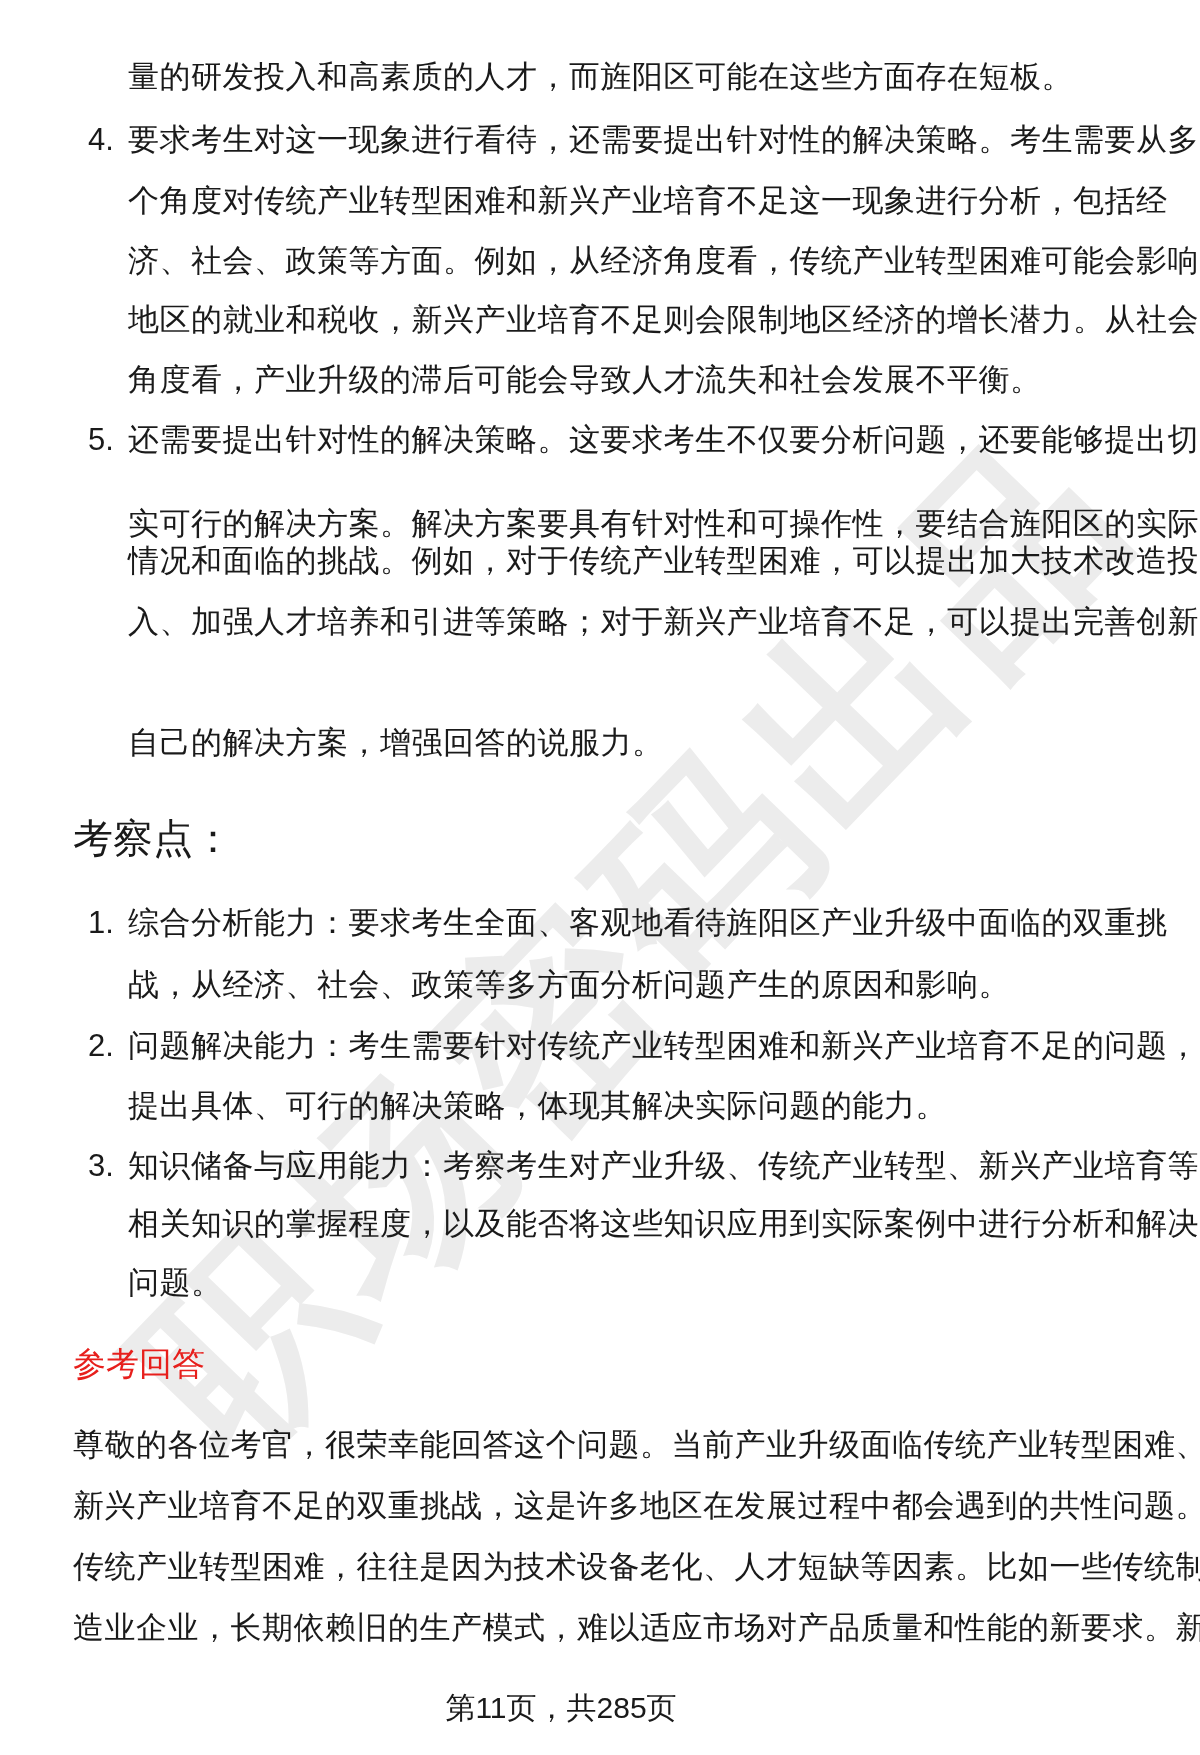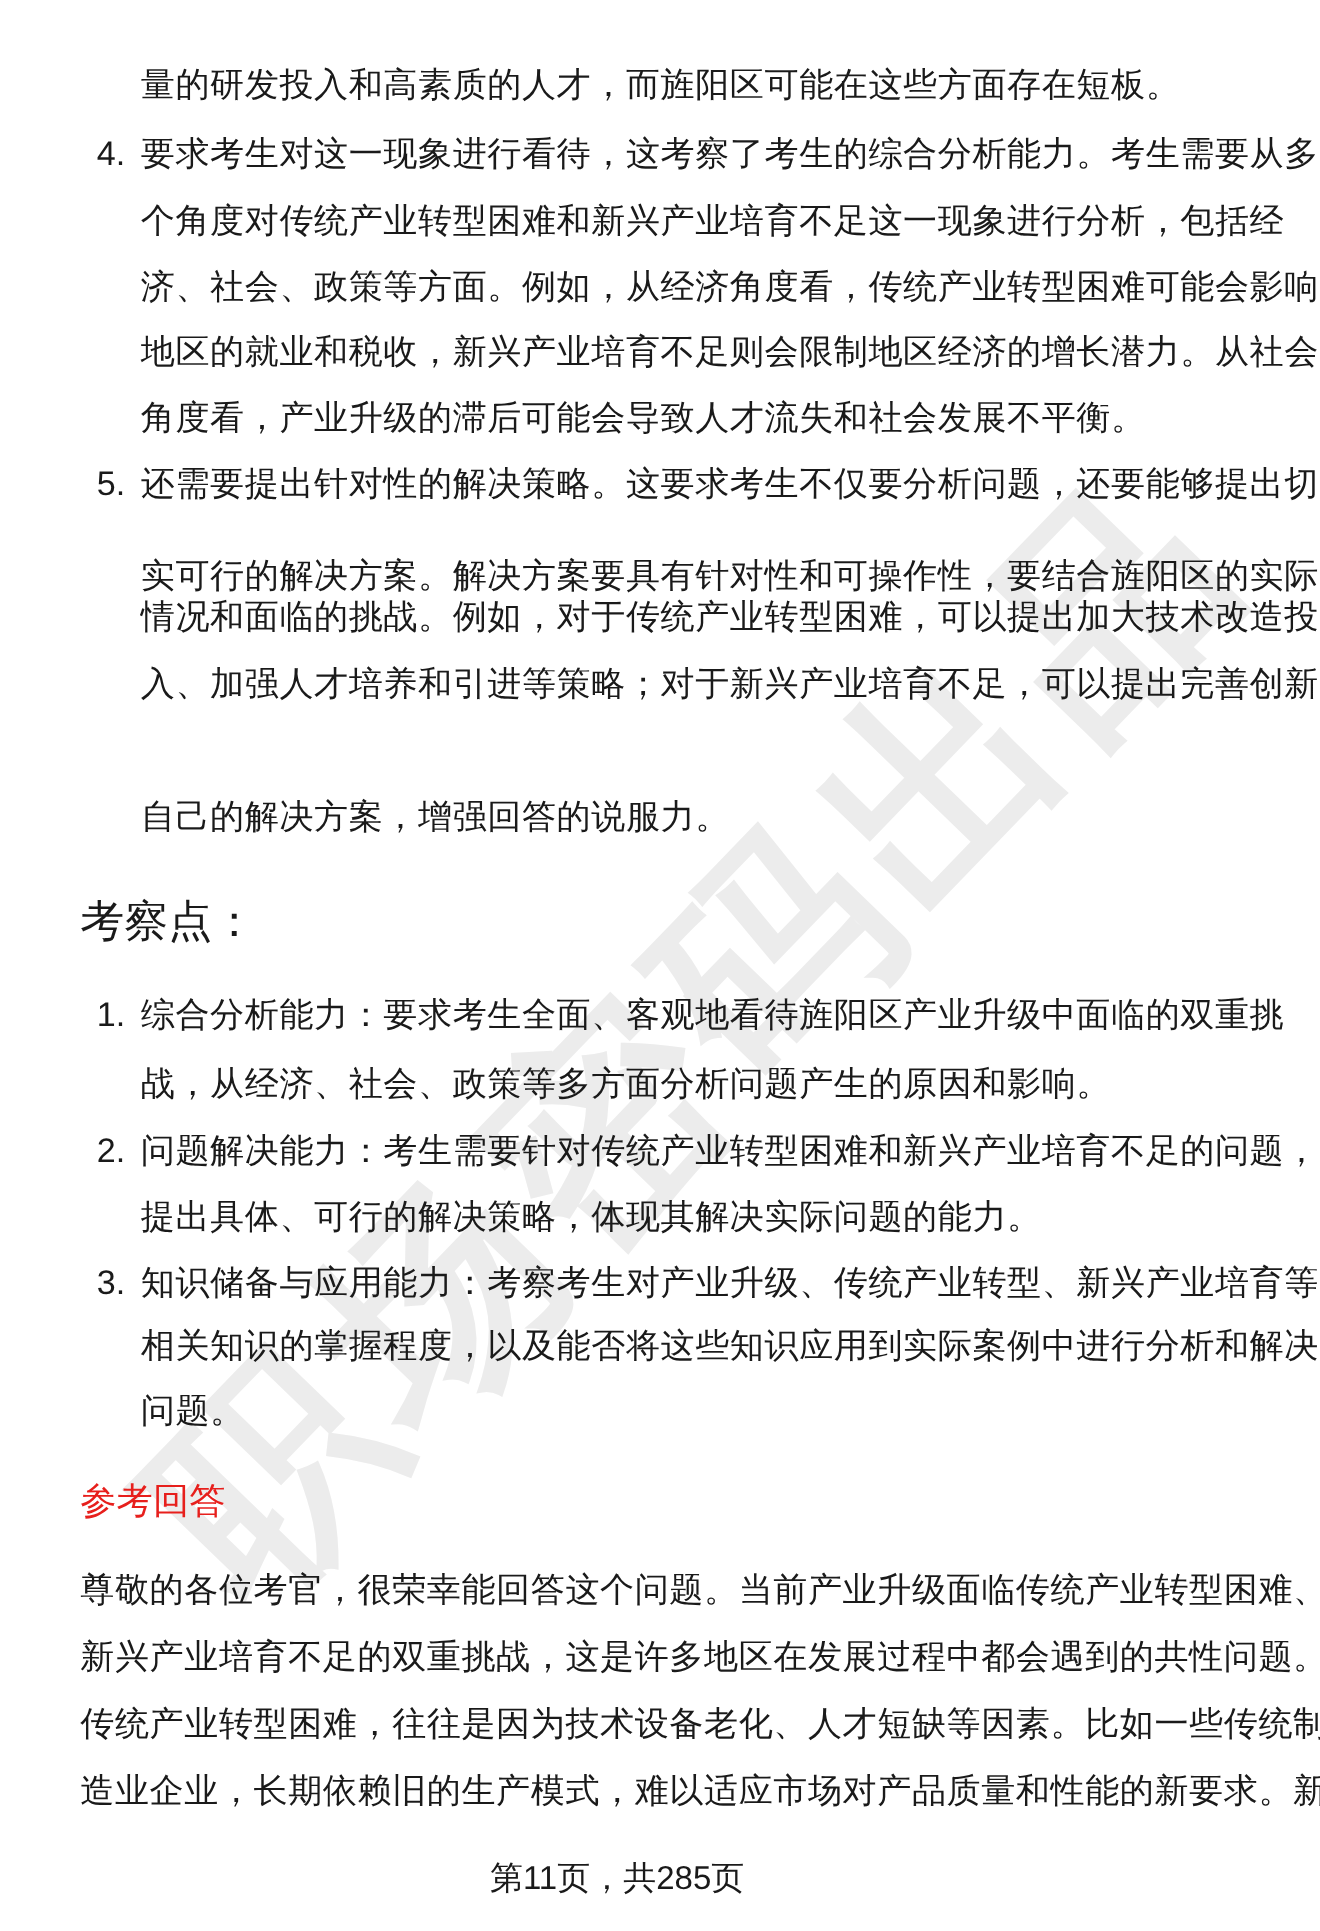--- a/index.html
+++ b/index.html
@@ -85,21 +85,21 @@
 
 <div class="page">
 
   <div class="watermark">职场密码出品</div>
 
   <div class="content">
 
     <div class="line" style="top:57px">量的研发投入和高素质的人才，而旌阳区可能在这些方面存在短板。</div>
 
     <div class="marker" style="top:120px">4.</div>
-    <div class="line" style="top:120px">要求考生对这一现象进行看待，这考察了考生的综合分析能力。考生需要从多</div>
+    <div class="line" style="top:120px">要求考生对这一现象进行看待，还需要提出针对性的解决策略。考生需要从多</div>
     <div class="line" style="top:181px">个角度对传统产业转型困难和新兴产业培育不足这一现象进行分析，包括经</div>
     <div class="line" style="top:241px">济、社会、政策等方面。例如，从经济角度看，传统产业转型困难可能会影响</div>
     <div class="line" style="top:300px">地区的就业和税收，新兴产业培育不足则会限制地区经济的增长潜力。从社会</div>
     <div class="line" style="top:360px">角度看，产业升级的滞后可能会导致人才流失和社会发展不平衡。</div>
 
     <div class="marker" style="top:420px">5.</div>
     <div class="line" style="top:420px">还需要提出针对性的解决策略。这要求考生不仅要分析问题，还要能够提出切</div>
     <div class="line" style="top:504px">实可行的解决方案。解决方案要具有针对性和可操作性，要结合旌阳区的实际</div>
     <div class="line" style="top:541px">情况和面临的挑战。例如，对于传统产业转型困难，可以提出加大技术改造投</div>
     <div class="line" style="top:602px">入、加强人才培养和引进等策略；对于新兴产业培育不足，可以提出完善创新</div>

